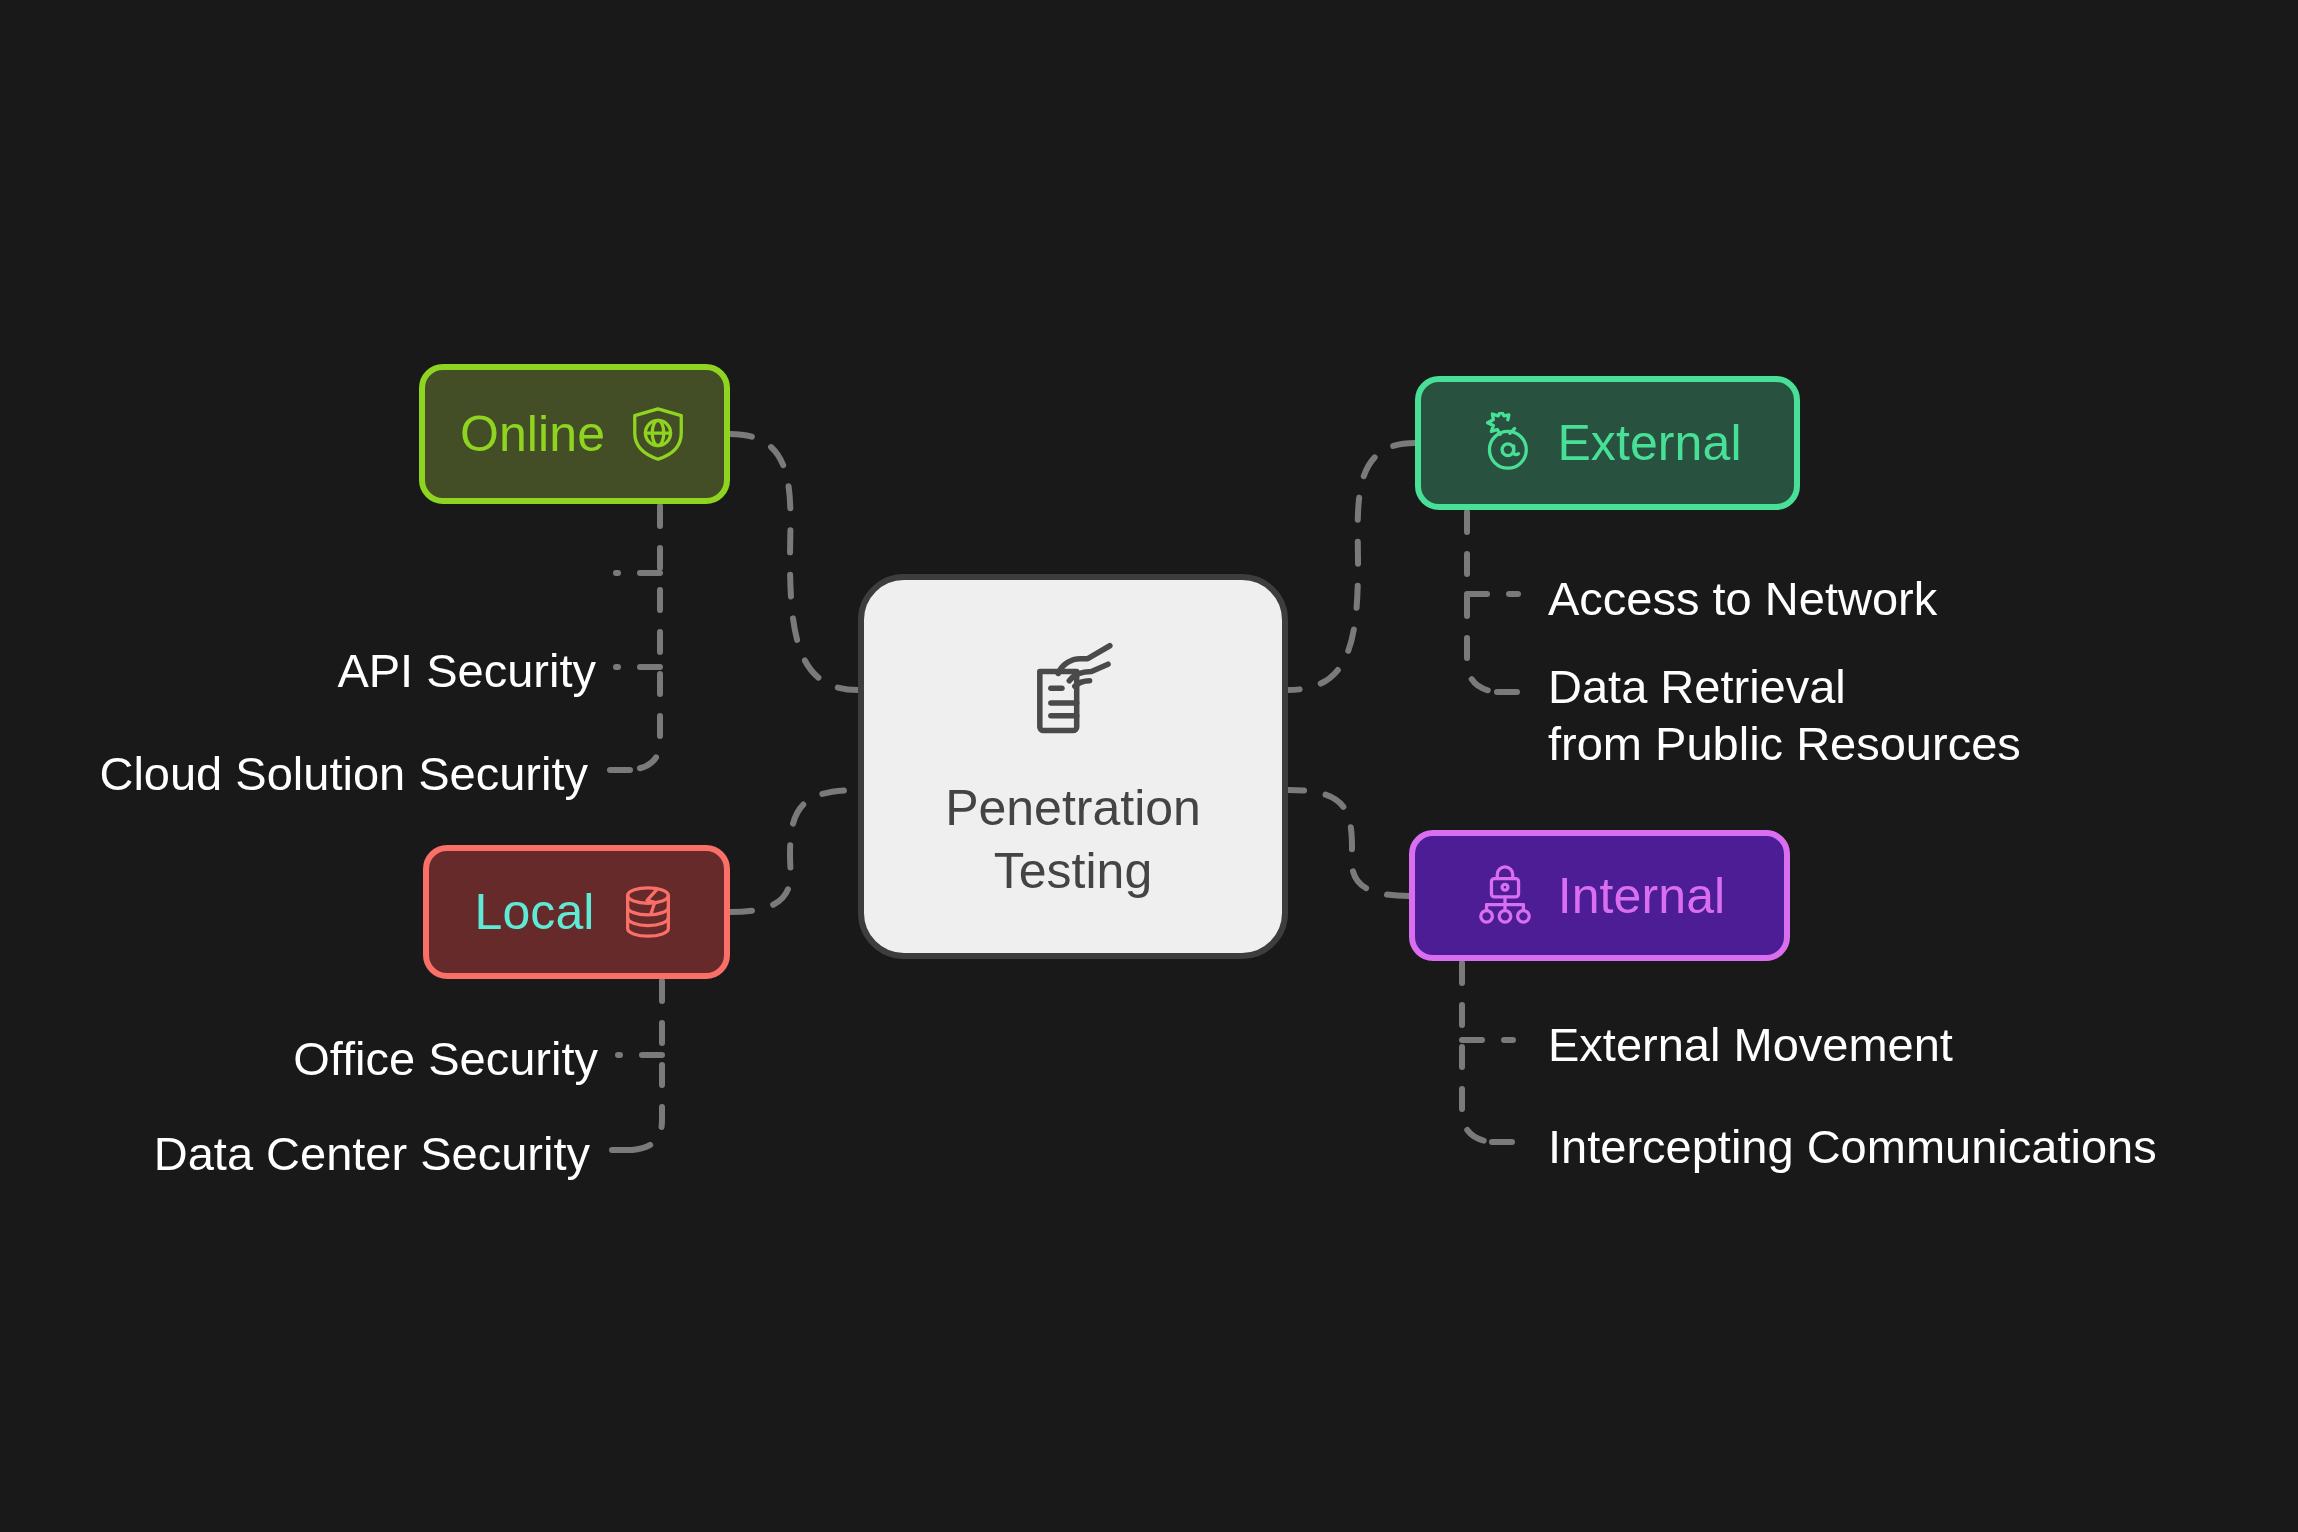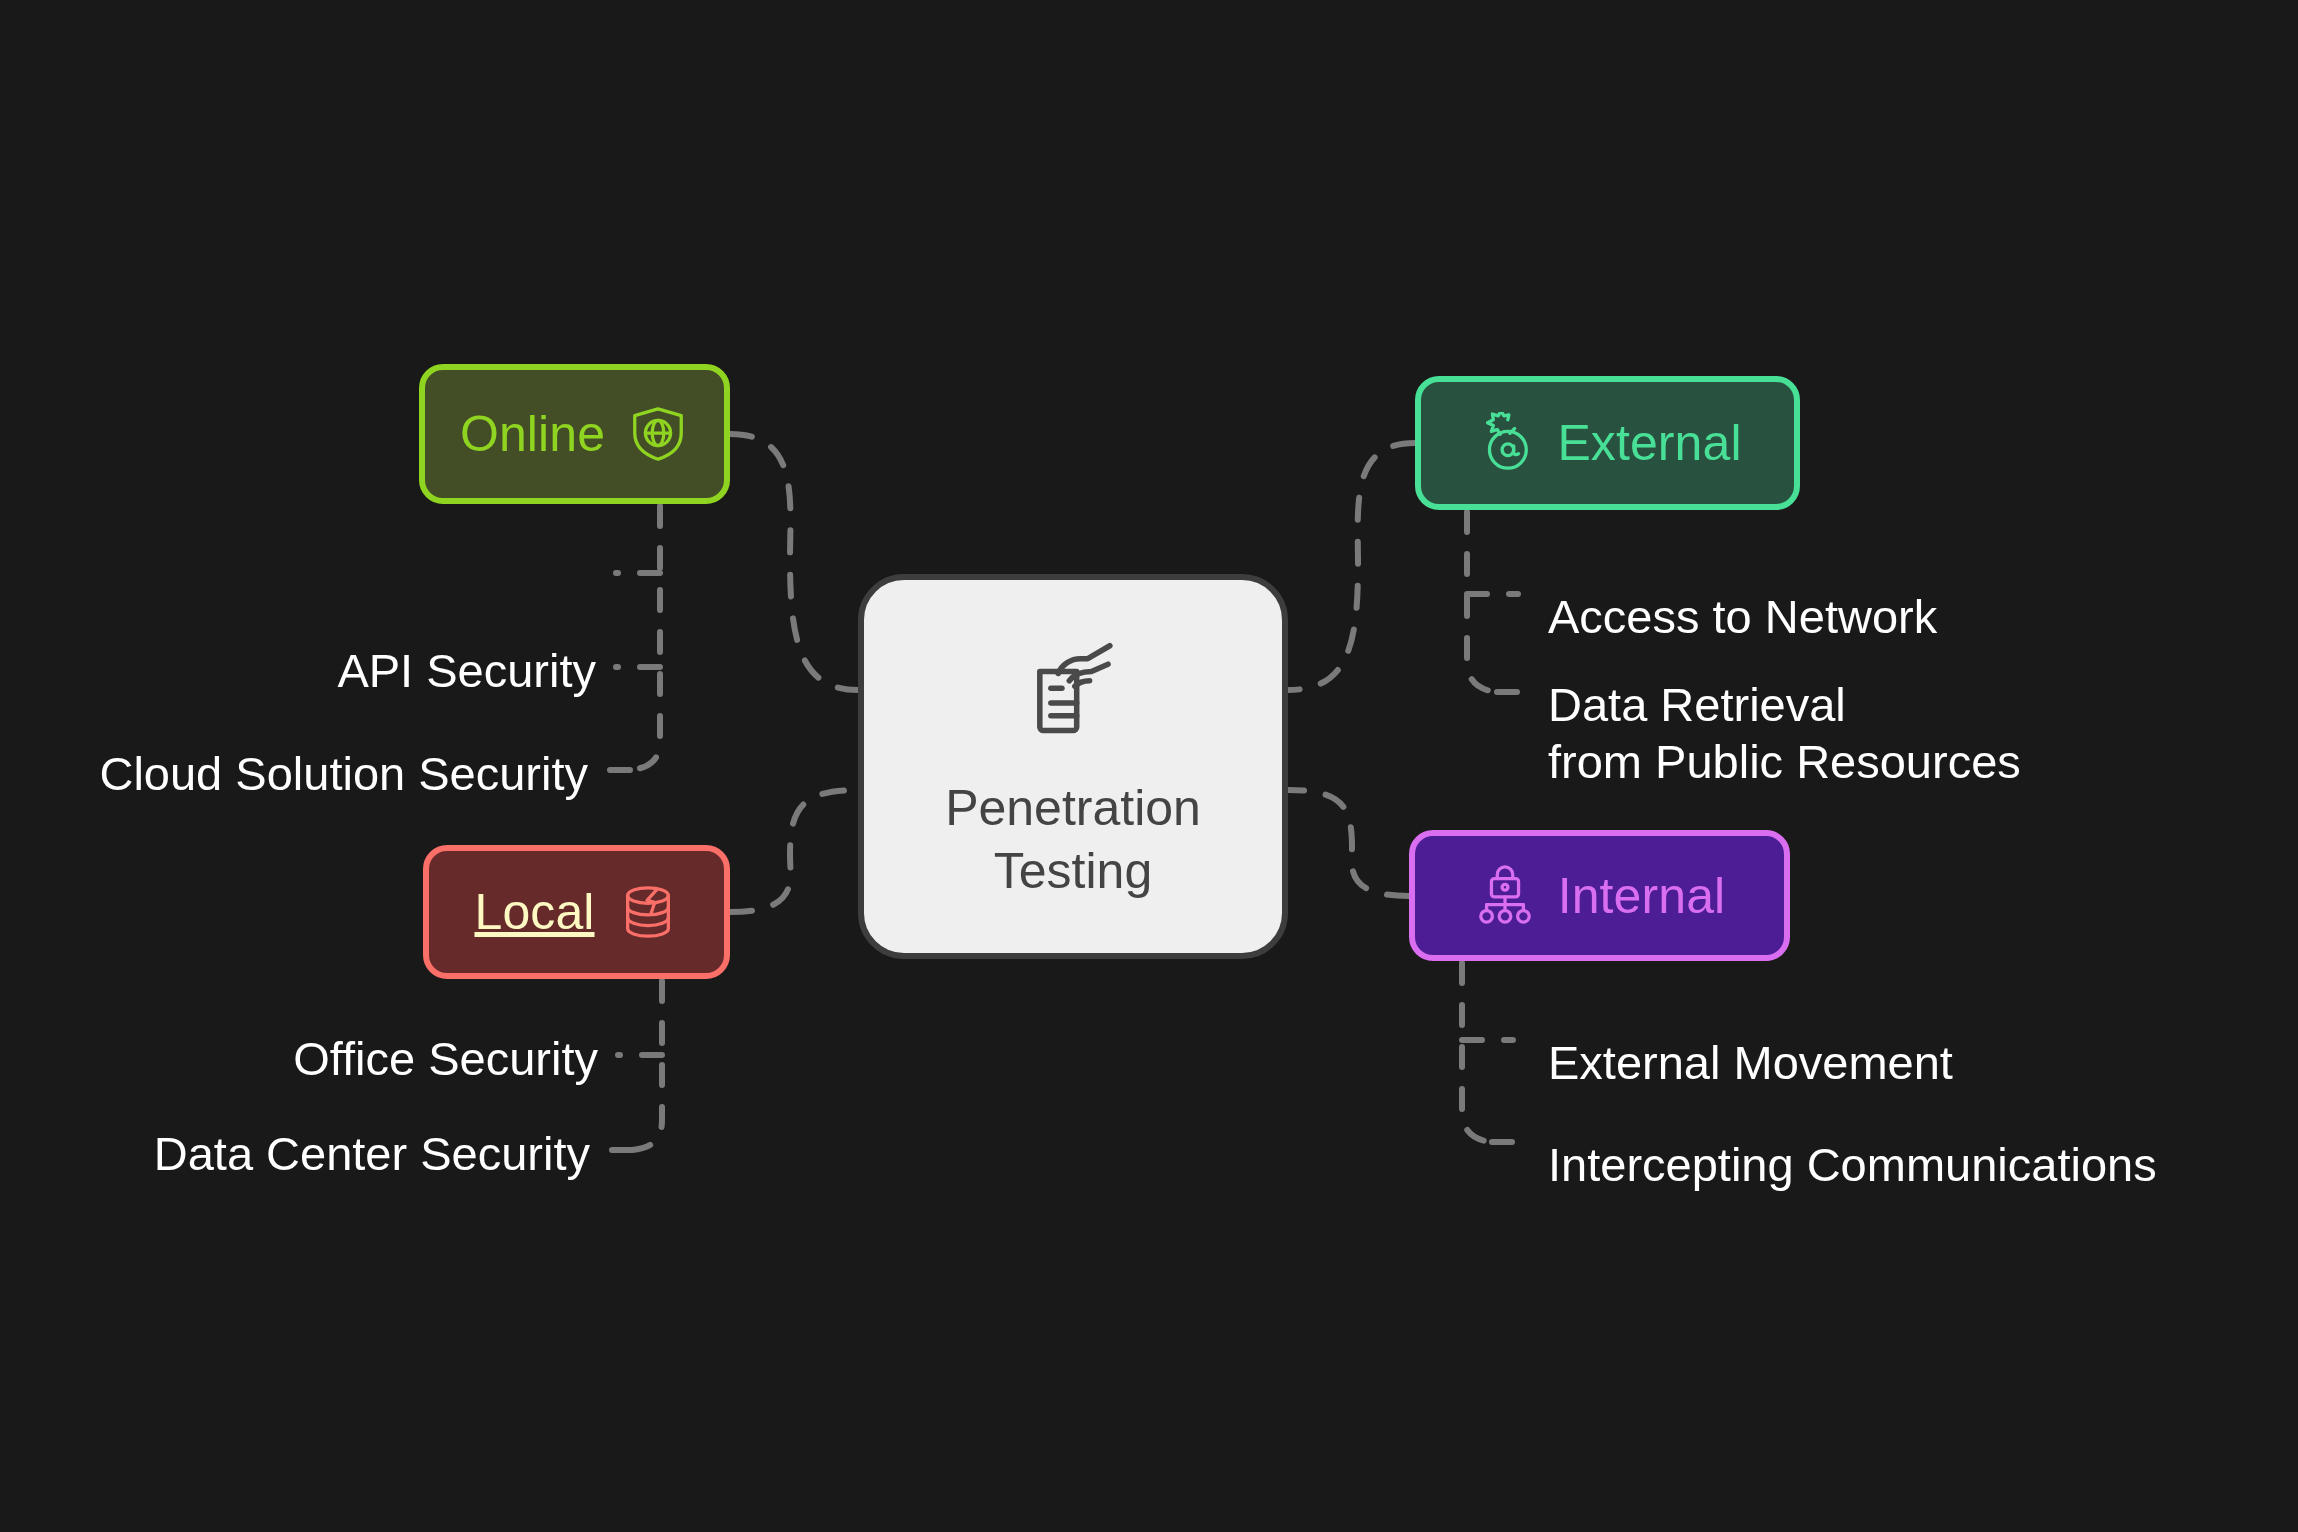--- a/index.html
+++ b/index.html
@@ -63,21 +63,21 @@
     height: 62px;
     flex: 0 0 auto;
   }
 
   #node-online   { left: 419px; top: 364px;  width: 311px; height: 140px;
                    background: #434d26; border-color: #8fd420; }
   #node-online .chip-label { color: #8fd420; }
 
   #node-local    { left: 423px; top: 845px;  width: 307px; height: 134px;
                    background: #662a2b; border-color: #fa6f68; }
-  #node-local .chip-label { color: #fef9c3; text-decoration: underline; }
+  #node-local .chip-label { color: #5eead4; }
 
   #node-external { left: 1415px; top: 376px; width: 385px; height: 134px;
                    background: #29513f; border-color: #48df96; text-align: center; }
   #node-external .chip-label { color: #48df96; }
 
   #node-internal { left: 1409px; top: 830px; width: 381px; height: 131px;
                    background: #4c1d95; border-color: #d96ef0; }
   #node-internal .chip-label { color: #d96ef0; }
 
   
@@ -107,21 +107,21 @@
 
   
   .leaf {
     position: absolute;
     color: #ffffff;
     font-size: 47px;
     line-height: 1.22;
     white-space: pre-line;
   }
   .leaf-right { text-align: right; }
-  .leaf-left  { text-align: left; margin-top: 18px; }
+  .leaf-left  { text-align: left; }
 </style>
 </head>
 <body>
 
 <div id="stage">
 
   <svg id="edges" viewBox="0 0 2298 1532">
 
     <path class="edge" d="M 730 434 C 800 434 790 500 790 560 C 790 640 800 690 858 690"></path>
 

